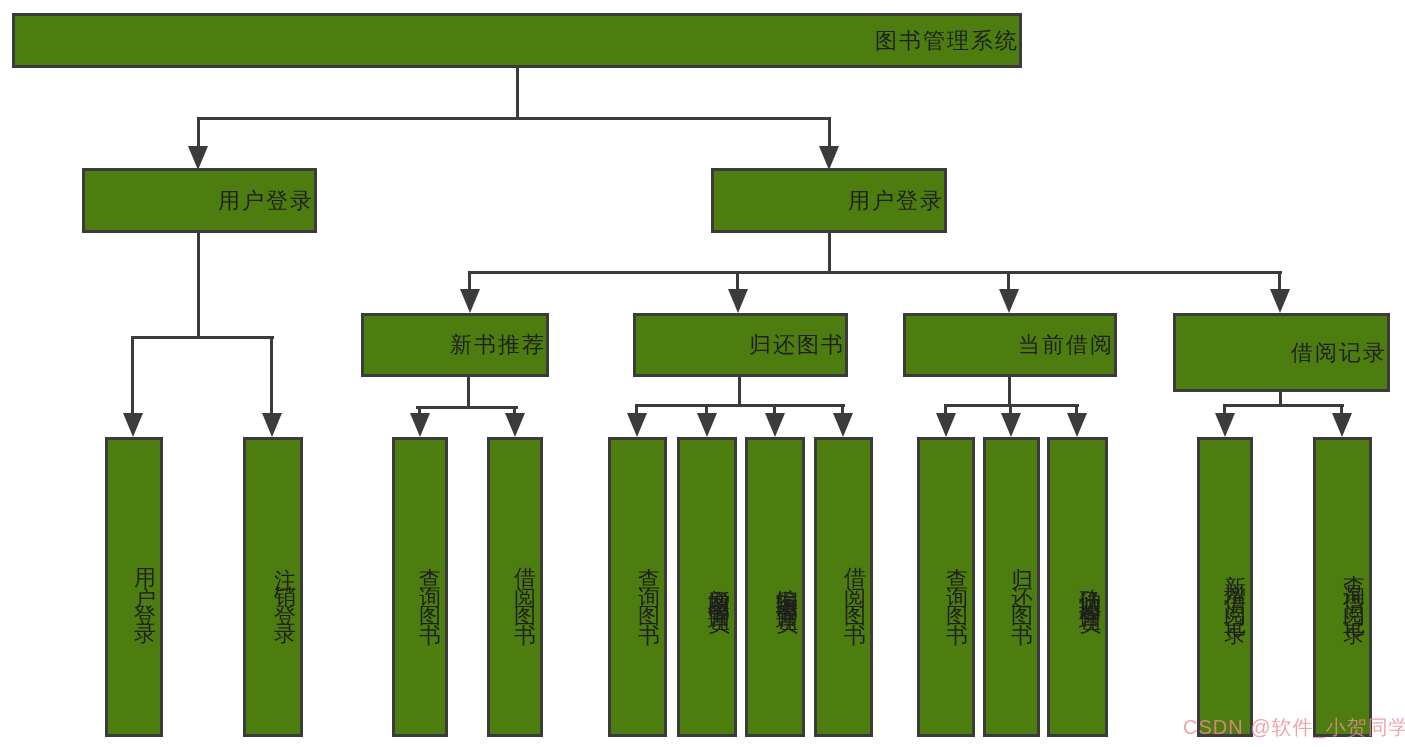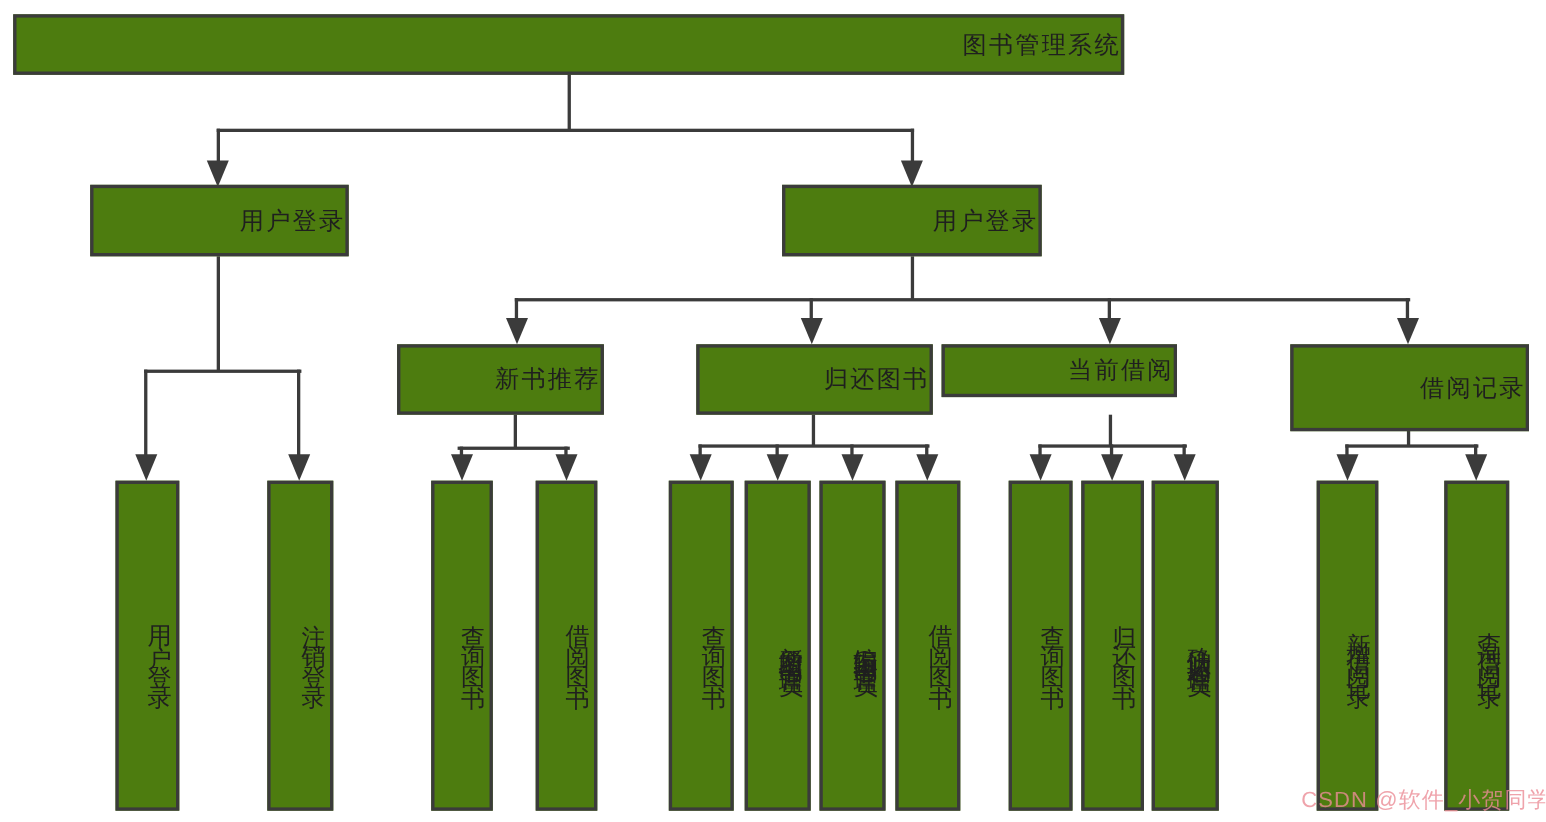--- a/index.html
+++ b/index.html
@@ -103,21 +103,21 @@
   <div class="ahead" style="left:999px; top:289px;"></div>
   <div class="vline" style="left:1278px; top:271px; width:3px; height:20px;"></div>
   <div class="ahead" style="left:1270px; top:289px;"></div>
 
   <div class="box" style="left:361px; top:313px; width:188px; height:64px;">
     <span>新书推荐</span>
   </div>
   <div class="box" style="left:633px; top:313px; width:215px; height:64px;">
     <span>归还图书</span>
   </div>
-  <div class="box" style="left:856px; top:313px; width:214px; height:48px;">
+  <div class="box" style="left:903px; top:313px; width:214px; height:64px;">
     <span>当前借阅</span>
   </div>
   <div class="box" style="left:1173px; top:313px; width:217px; height:79px;">
     <span>借阅记录</span>
   </div>
 
   <div class="vline" style="left:467px; top:377px; width:3px; height:31px;"></div>
   <div class="hline" style="left:416px; top:406px; width:102px; height:3px;"></div>
   <div class="vline" style="left:418px; top:406px; width:3px; height:9px;"></div>
   <div class="ahead" style="left:410px; top:413px;"></div>

